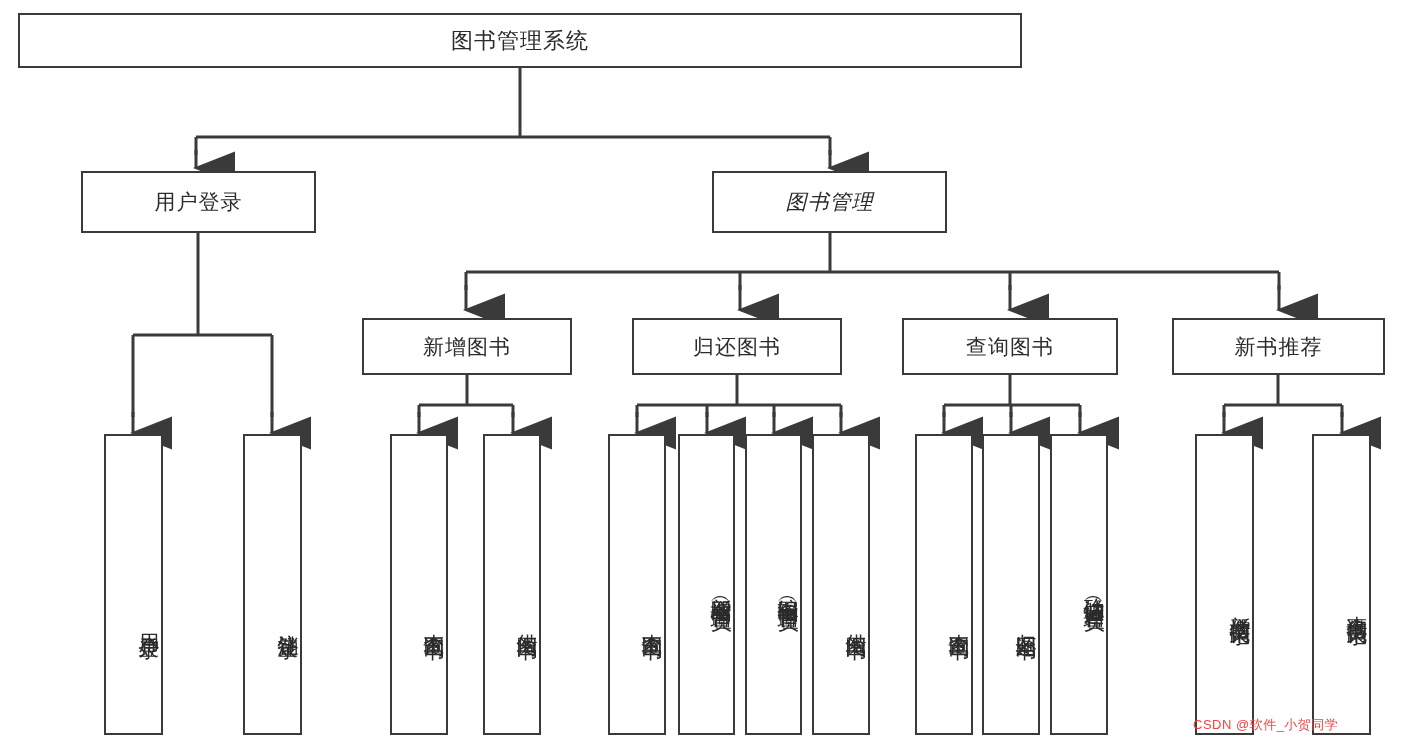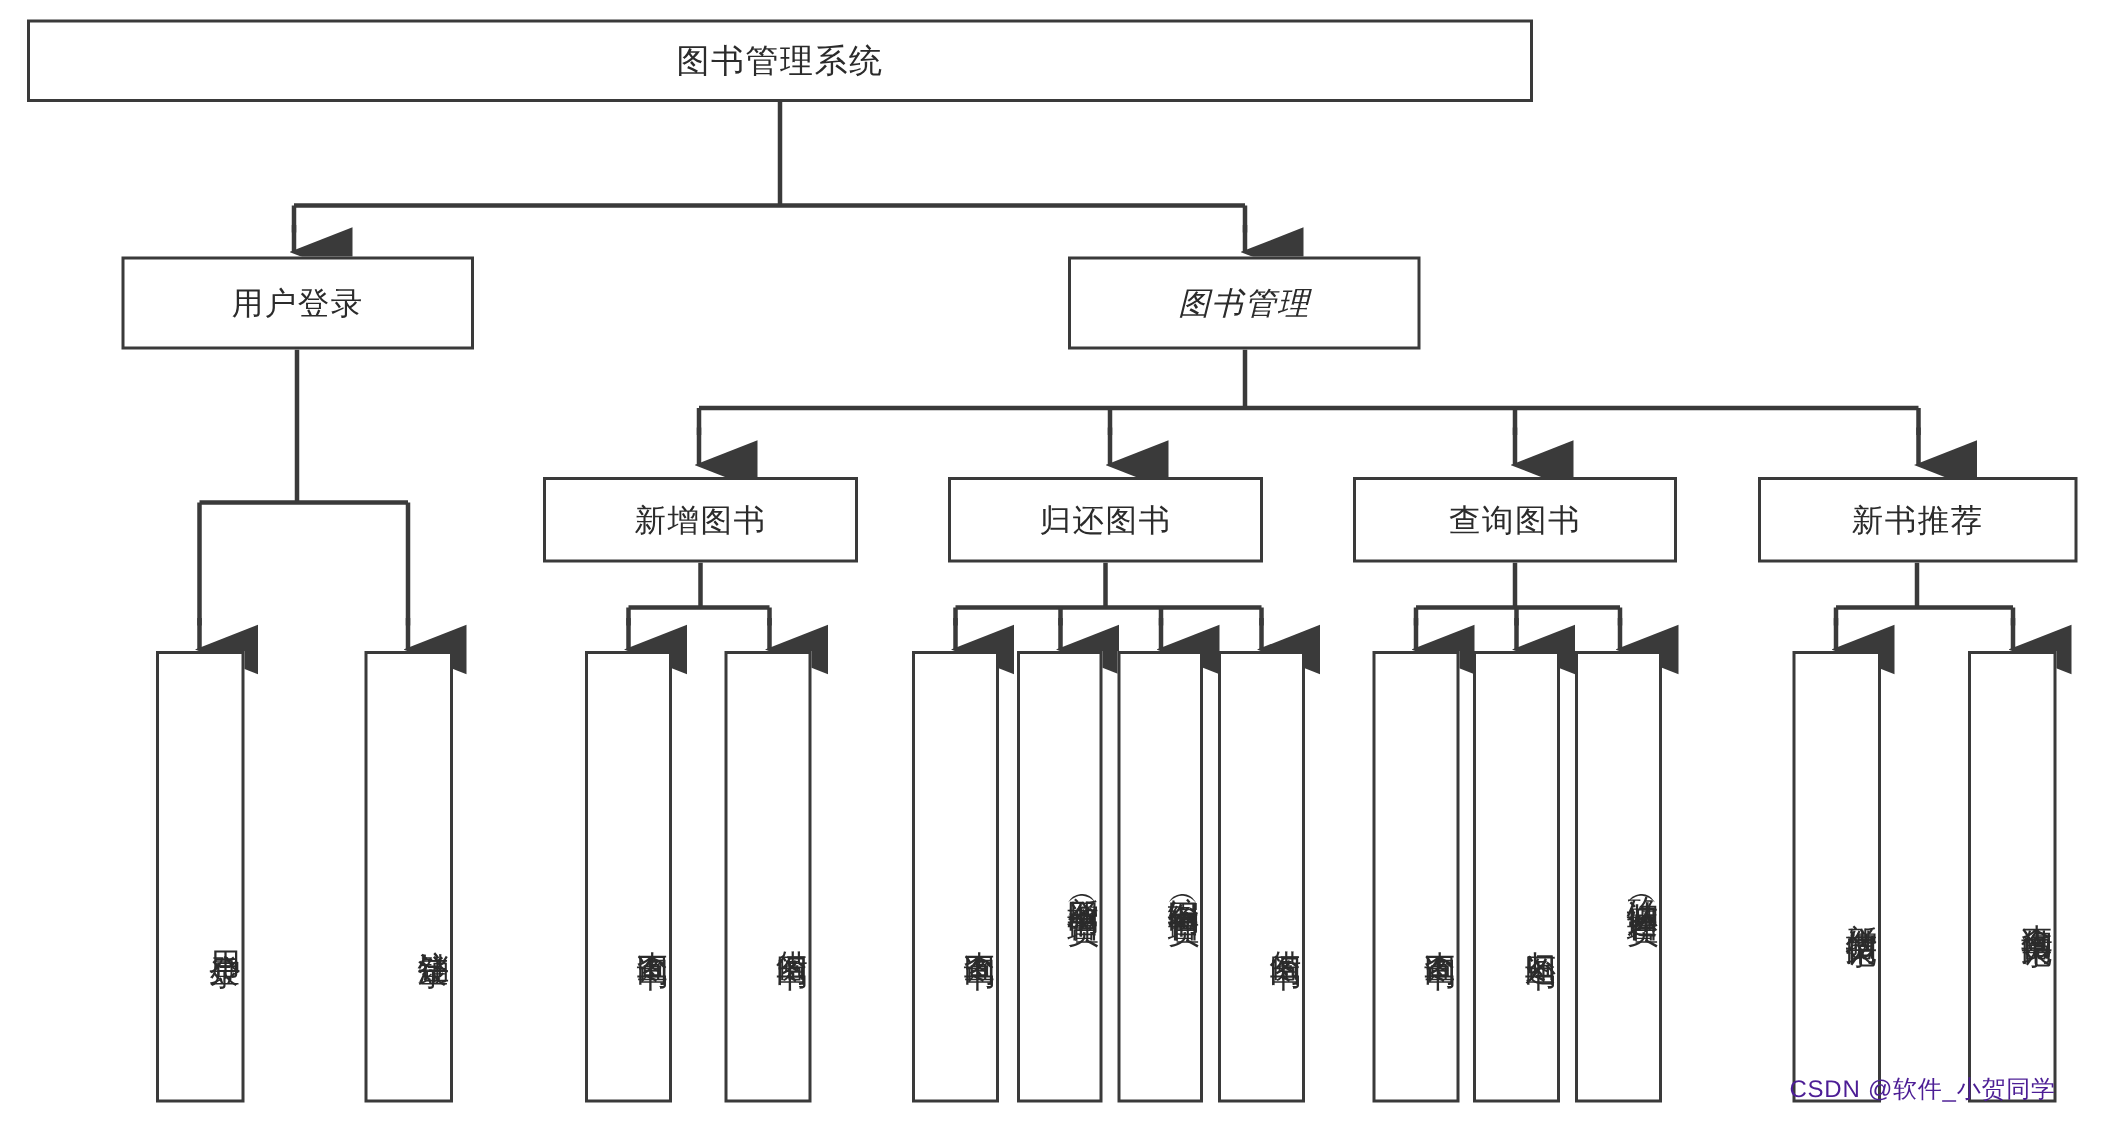--- a/index.html
+++ b/index.html
@@ -50,22 +50,22 @@
     letter-spacing: 2px;
   }
   .node.vert.tall-pad {
     padding-top: 10px;
   }
   .node.root {
     font-size: 22px;
   }
   .watermark {
     position: absolute;
-    font-size: 16px;
-    color: #4c1d95;
+    font-size: 13px;
+    color: #ef4444;
     white-space: nowrap;
     letter-spacing: 0.5px;
   }
 </style>
 </head>
 <body>
 
 <div id="canvas">
 
   <svg id="wires" viewBox="0 0 1405 747">

